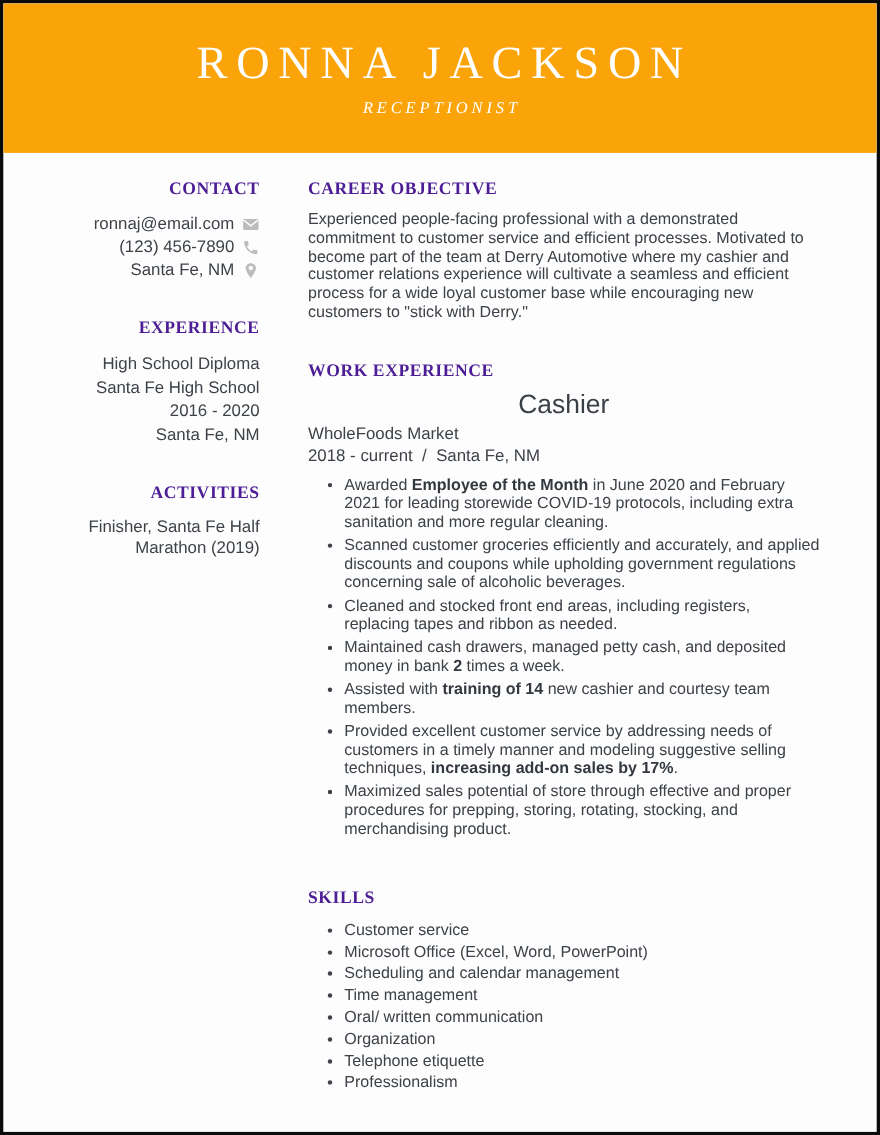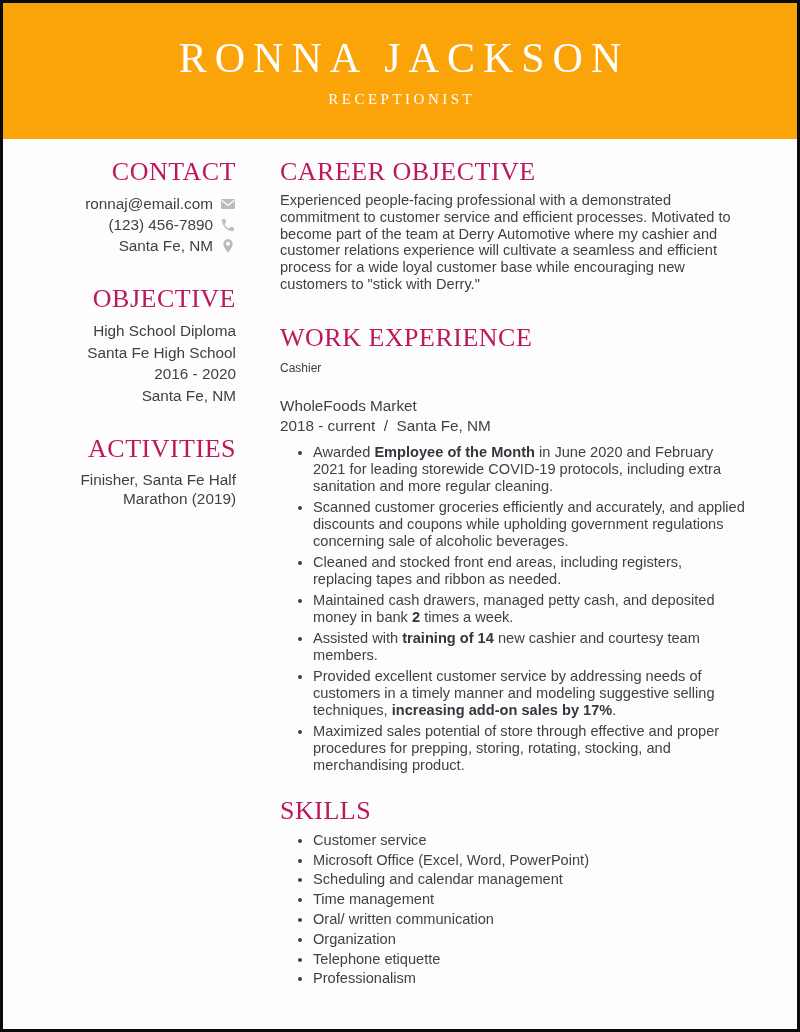--- a/index.html
+++ b/index.html
@@ -27,20 +27,21 @@
     font-weight:400;
     font-size:42px;
     letter-spacing:8px;
     color:#ffffff;
     line-height:1;
     margin:0;
     text-indent:8px; 
   }
   .band .role{
     font-family:"Liberation Serif", serif;
+    font-style:italic;
     font-size:15px;
     letter-spacing:3.5px;
     color:#ffffff;
     line-height:1;
     text-indent:3.5px;
   }
   
   .content{display:flex;align-items:flex-start;}
   .sidebar{
     box-sizing:border-box;
@@ -51,48 +52,48 @@
     flex:0 0 auto;
   }
   .main{
     box-sizing:border-box;
     flex:1 1 auto;
     padding:21px 52px 0 44px;
     color:#3d4248;
   }
   h2{
     font-family:"Liberation Serif", serif;
-    font-weight:400;
-    font-size:26px;
+    font-weight:700;
+    font-size:16px;
     letter-spacing:.5px;
-    color:#be185d;
+    color:#4c1d95;
     margin:0;
     line-height:24px;
   }
   .sidebar h2{margin-bottom:9px;}
   .sidebar .sec{margin-top:31px;}
   .crow{
     display:flex;justify-content:flex-end;align-items:center;
     gap:7px;height:21px;
     font-size:15.3px;
   }
   .crow .icon{width:16px;height:16px;flex:0 0 auto;display:block;}
   a.link{text-decoration:underline;}
   .edu p{margin:0;font-size:15.3px;line-height:21.5px;}
   .acts p{margin:0 0 5px 0;font-size:15.3px;line-height:19px;}
   
   .obj p{margin:8px 0 0 0;font-size:14.6px;line-height:16.8px;}
   .work-h2{margin-top:33px;}
-  .jobtitle{font-size:12px;font-weight:400;color:#3a3f46;line-height:26px;margin:5px 0 15px 0;}
+  .jobtitle{font-size:24px;font-weight:400;color:#3a3f46;line-height:26px;margin:5px 0 4px 0;text-align:center;}
   .company{font-size:15.3px;line-height:20px;margin:0;}
   .jobmeta{font-size:15.3px;line-height:20px;margin:0;white-space:pre-wrap;}
   ul.xp{margin:8px 0 0 0;padding:0 0 0 33px;list-style:disc;}
   ul.xp li{font-size:14.6px;line-height:17px;margin:0 0 4px 0;}
   ul.xp li b{font-weight:700;color:#33383f;}
-  .skills-h2{margin-top:25px;}
+  .skills-h2{margin-top:42px;}
   ul.sk{margin:8px 0 0 0;padding:0 0 0 33px;list-style:disc;}
   ul.sk li{font-size:14.6px;line-height:19.8px;margin:0;}
 </style>
 </head>
 <body>
 
 <div class="page" style="border-color: rgb(11, 11, 11);">
 
   <div class="band" style="background: rgb(251, 164, 10);">
     <div class="name">RONNA JACKSON</div>
@@ -122,21 +123,21 @@
 
       <div class="crow">
         <span>Santa Fe, NM</span>
         <svg class="icon" viewBox="0 0 24 24">
           <path fill="#bcbcbc" d="M12 2C8.13 2 5 5.13 5 8.5c0 5.25 7 13.5 7 13.5s7-8.25 7-13.5C19 5.13 15.87 2 12 2zm0 9.5c-1.66 0-3-1.34-3-3s1.34-3 3-3 3 1.34 3 3-1.34 3-3 3z"></path>
         </svg>
       </div>
 
 
       <div class="sec edu">
-        <h2>OBJECTIVE</h2>
+        <h2>EXPERIENCE</h2>
         <p>High School Diploma</p>
         <p>Santa Fe High School</p>
         <p>2016 - 2020</p>
         <p>Santa Fe, NM</p>
       </div>
 
       <div class="sec acts">
         <h2>ACTIVITIES</h2>
         <p>Finisher, Santa Fe Half Marathon (2019)</p>
       </div>

